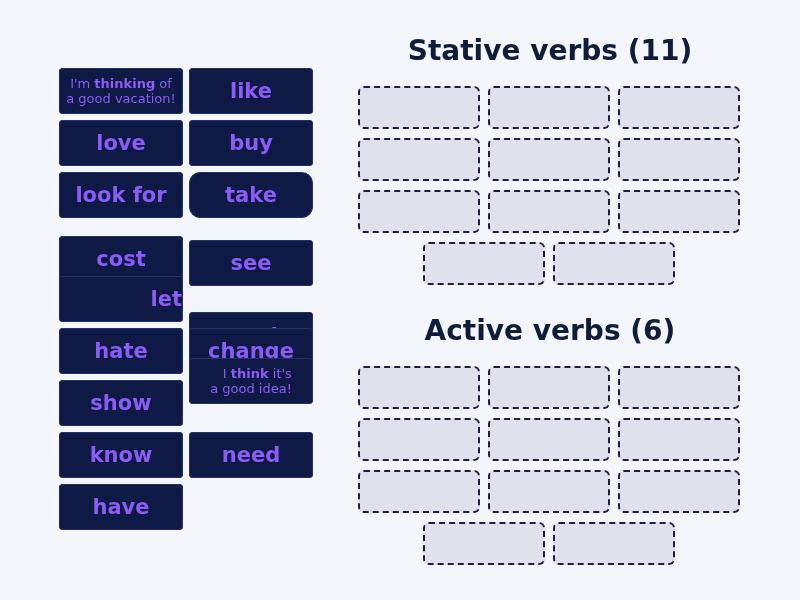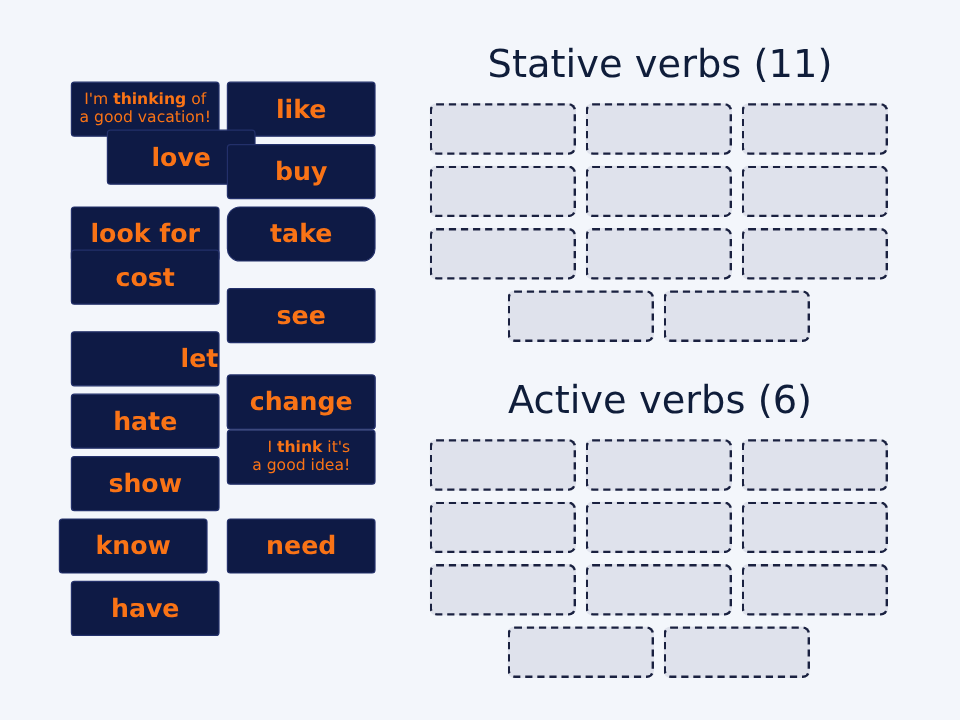--- a/index.html
+++ b/index.html
@@ -3,87 +3,87 @@
 <meta charset="utf-8">
 <style>
   html, body { margin:0; padding:0; }
   body {
     width:800px; height:600px; background:#f3f6fb; position:relative; overflow:hidden;
     font-family:"DejaVu Sans", sans-serif;
   }
   .tile {
     position:absolute; width:124px; height:46px; background:#0e1a45;
     border:1px solid #23306a; border-radius:3px; box-sizing:border-box;
-    color:#f97316; display:flex; align-items:center; justify-content:center;
+    color:#8b5cf6; display:flex; align-items:center; justify-content:center;
     text-align:center; font-size:21px; font-weight:600; cursor:grab;
   }
   .tile.small { font-size:13px; line-height:15px; font-weight:400; }
   .tile.small b { font-weight:700; }
   .group-title {
     position:absolute; left:350px; width:400px; text-align:center;
-    font-size:32px; color:#0f1d3a; font-weight:400;
+    font-size:28px; color:#0f1d3a; font-weight:700;
   }
   .slot {
     position:absolute; width:122px; height:43px; box-sizing:border-box;
     background:#dfe2ec; border:2px dashed #1a2140; border-radius:6px;
   }
 </style>
 </head>
 <body>
 
 <div id="tiles">
     <div class="tile small" style="left: 59px; top: 68px;">
       <div>
         <div><span>I'm </span><b>thinking</b><span> of</span></div>
         <div>a good vacation!</div>
       </div>
     </div>
     <div class="tile" style="left: 189px; top: 68px;">
       <span>like</span>
     </div>
-    <div class="tile" style="left: 59px; top: 108px; margin-left: 30px;">
+    <div class="tile" style="left: 59px; top: 120px;">
       <span>love</span>
     </div>
     <div class="tile" style="left: 189px; top: 120px;">
       <span>buy</span>
     </div>
     <div class="tile" style="left: 59px; top: 172px;">
       <span>look for</span>
     </div>
     <div class="tile" style="left: 189px; top: 172px; border-radius: 11px;">
       <span>take</span>
     </div>
-    <div class="tile" style="left: 59px; top: 208px; text-align: center;">
+    <div class="tile" style="left: 59px; top: 236px; text-align: center;">
       <span>cost</span>
     </div>
     <div class="tile" style="left: 189px; top: 224px; margin-top: 16px;">
       <span>see</span>
     </div>
     <div class="tile" style="left: 59px; top: 276px; justify-content: flex-end;">
       <span>let</span>
     </div>
     <div class="tile" style="left: 189px; top: 276px; margin-top: 36px;">
       <span>want</span>
     </div>
     <div class="tile" style="left: 59px; top: 328px;">
       <span>hate</span>
     </div>
-    <div class="tile" style="left: 189px; top: 312px; align-items: center;">
+    <div class="tile" style="left: 189px; top: 328px; align-items: center;">
       <span>change</span>
     </div>
     <div class="tile" style="left: 59px; top: 380px;">
       <span>show</span>
     </div>
     <div class="tile small" style="left: 189px; top: 358px; text-align: right;">
       <div>
         <div><span>I </span><b>think</b><span> it's</span></div>
         <div>a good idea!</div>
       </div>
     </div>
-    <div class="tile" style="left: 49px; top: 432px;">
+    <div class="tile" style="left: 59px; top: 432px;">
       <span>know</span>
     </div>
     <div class="tile" style="left: 189px; top: 432px;">
       <span>need</span>
     </div>
     <div class="tile" style="left: 59px; top: 484px;">
       <span>have</span>
     </div>
   </div>
 

